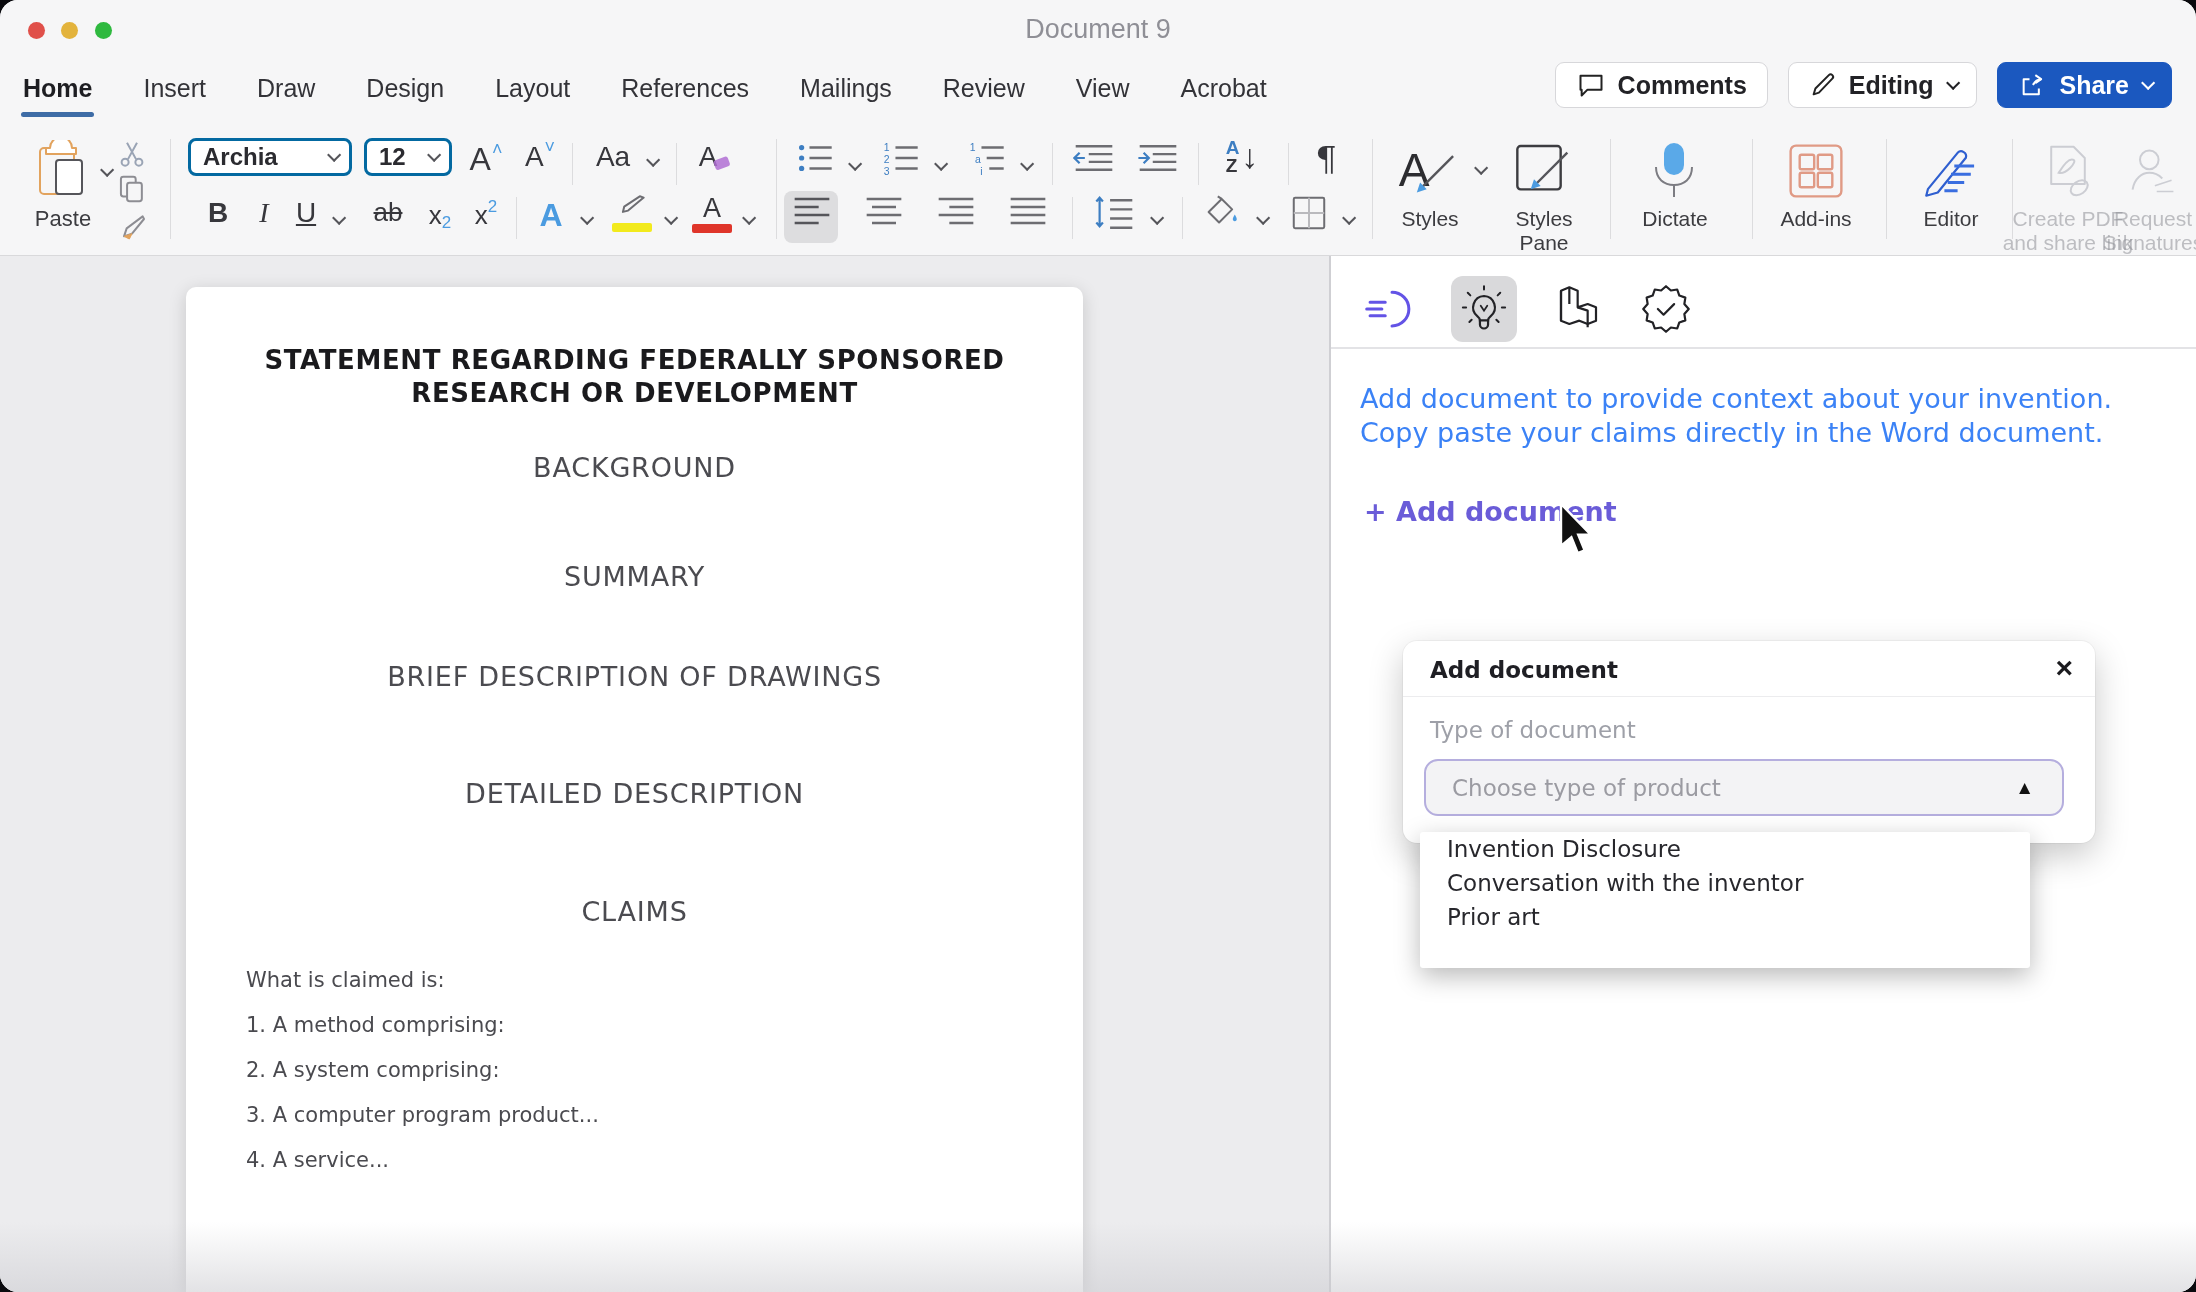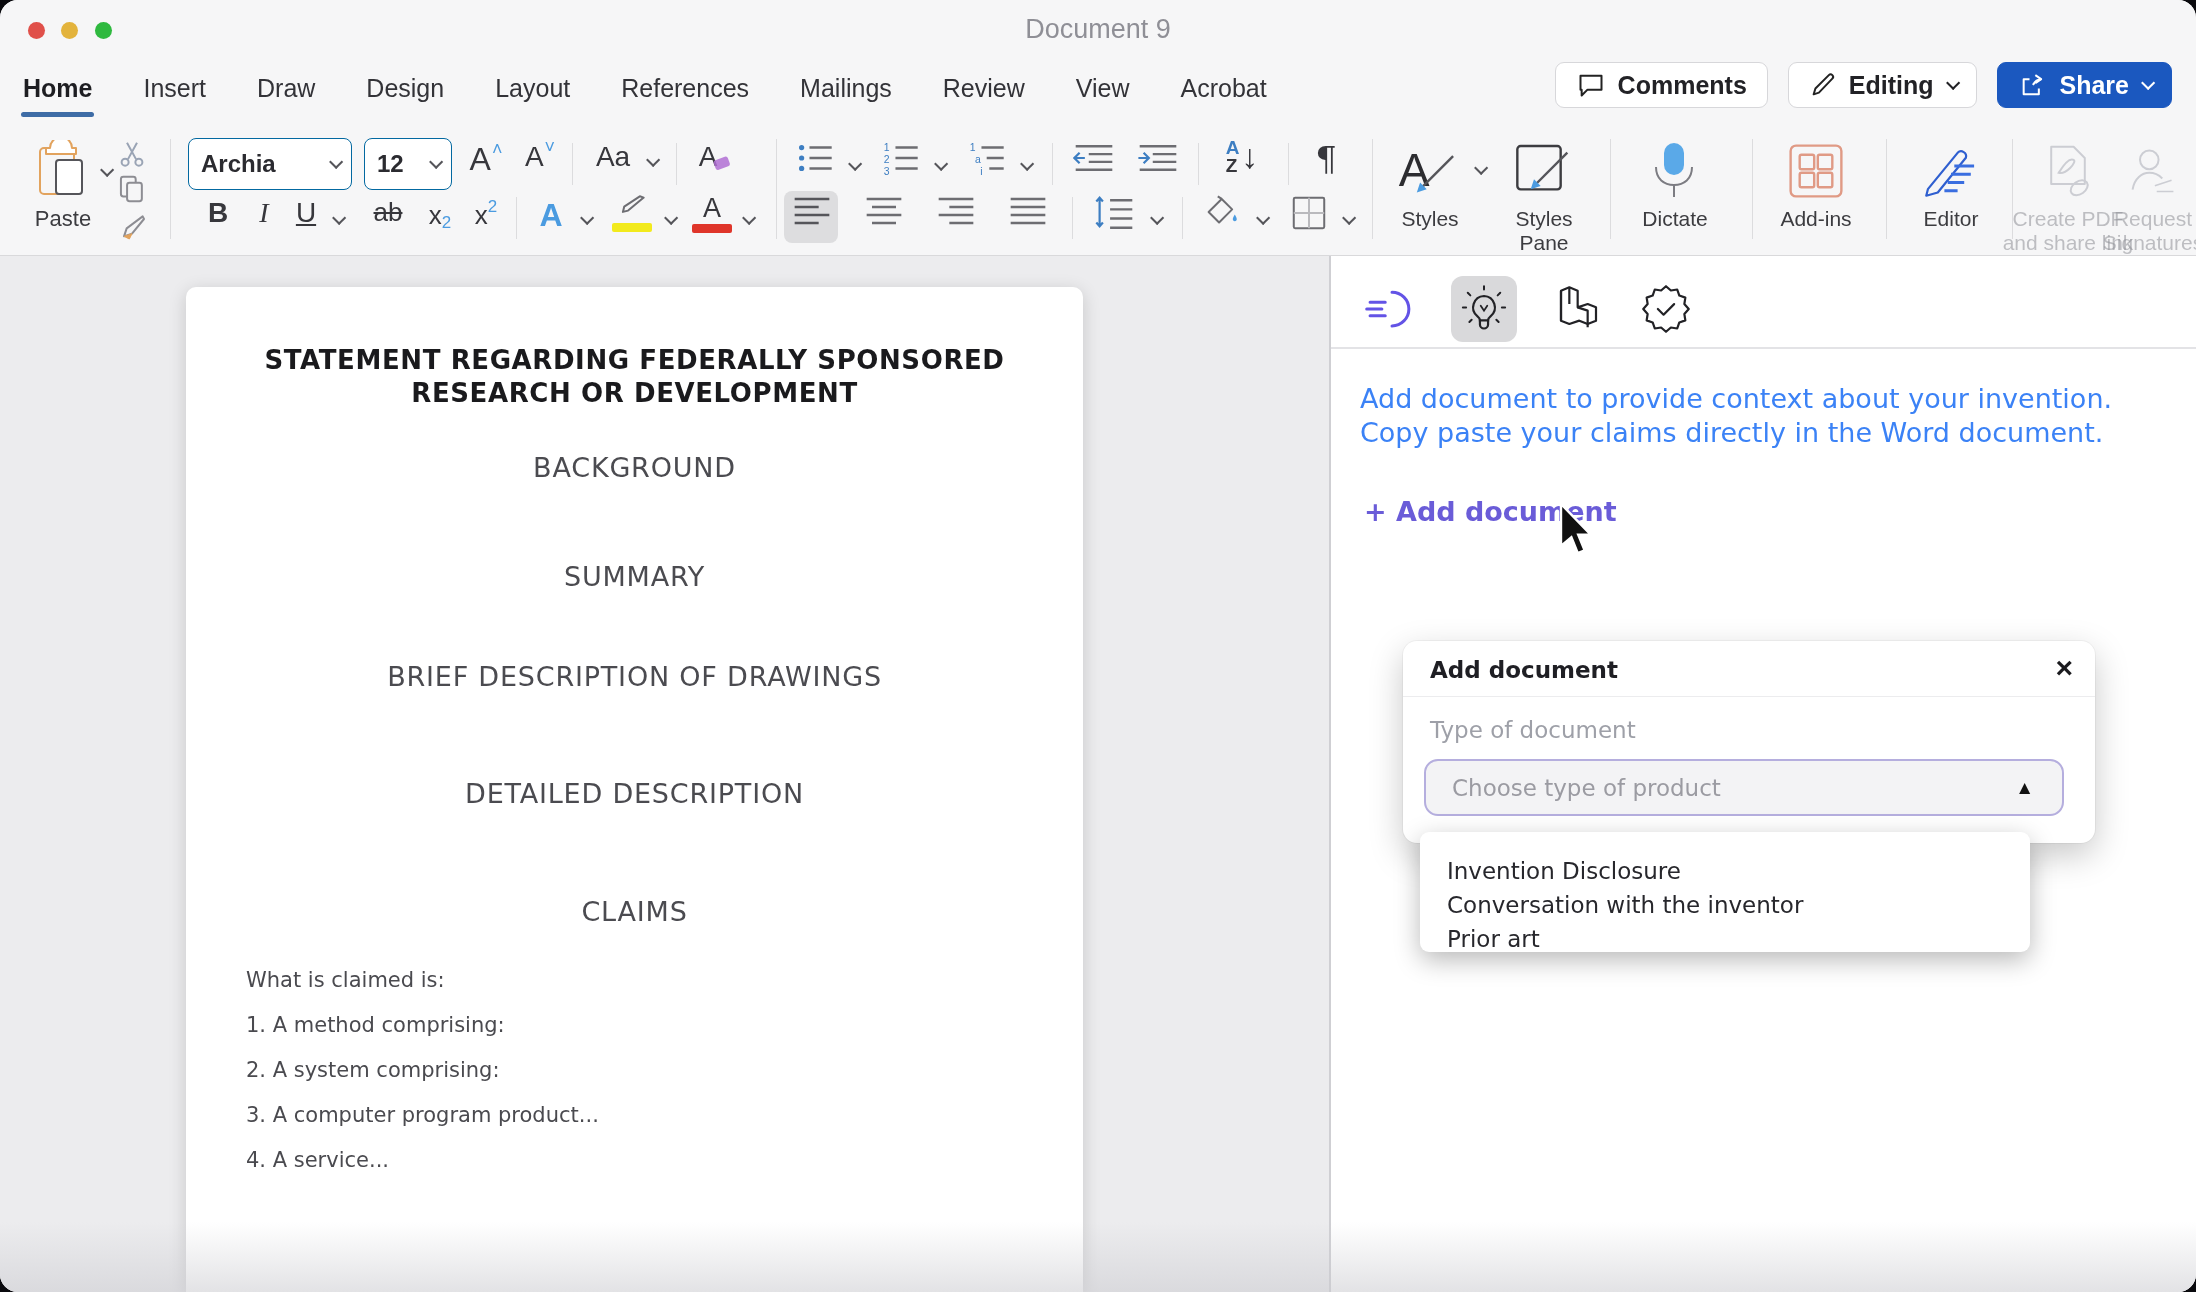--- a/index.html
+++ b/index.html
@@ -41,21 +41,21 @@
   .chev { width: 14px; height: 14px; border-right: 3px solid currentColor; border-bottom: 3px solid currentColor; transform: rotate(45deg) translateY(-3px); }
   .chev.small { width: 10px; height: 10px; border-width: 2.5px; }
 
   
   .ribbon { position: absolute; top: 125px; left: 0; right: 0; height: 131px; background: #f6f6f7; border-bottom: 1px solid #d9d9db; }
   .vdiv { position: absolute; top: 14px; height: 100px; width: 1px; background: #dcdcde; }
   .rb { position: absolute; display: flex; align-items: center; justify-content: center; color: #3e3e43; }
   .rlabel { position: absolute; font-size: 21px; color: #3c3c40; text-align: center; line-height: 24px; }
   .glyph { font-size: 28px; color: #37373c; }
   .combo {
-    position: absolute; height: 52px; background: #fff; border: 1px solid #0369a1; border-radius: 8px;
+    position: absolute; height: 38px; background: #fff; border: 3px solid #0369a1; border-radius: 8px;
     display: flex; align-items: center; justify-content: space-between; padding: 0 12px; font-size: 24px; color: #2b2b30; font-weight: 600;
   }
   .sel-bg { position: absolute; width: 54px; height: 52px; border-radius: 8px; background: #dddddf; }
   .grayed { opacity: 0.55; filter: grayscale(0.3); }
   svg.ic { display: block; }
   svg.ic * { vector-effect: non-scaling-stroke; }
 
   
   .canvas { position: absolute; top: 256px; left: 0; width: 1329px; bottom: 0; background: #ececee; }
   .page {
@@ -86,23 +86,23 @@
   .modal-close { position: absolute; right: 22px; top: 10px; font-size: 30px; font-weight: bold; color: #1a1a1e; }
   .field-label { position: absolute; left: 27px; top: 76px; font-family: "DejaVu Sans", sans-serif; font-size: 23px; color: #9ea0a8; }
   .dropdown {
     position: absolute; left: 21px; top: 118px; width: 640px; height: 57px;
     background: #f3f3f5; border: 2px solid #b5aede; border-radius: 14px;
     display: flex; align-items: center; justify-content: space-between; padding: 0 28px 0 26px;
   }
   .dd-placeholder { font-family: "DejaVu Sans", sans-serif; font-size: 23px; color: #9b9ba2; }
   .dd-arrow { font-size: 19px; color: #111; }
   .options {
-    position: absolute; left: 89px; top: 576px; width: 610px; height: 120px;
-    background: #fff; border-radius: 9px; box-shadow: 0 8px 26px rgba(0,0,0,0.28);
-    padding: 22px 0;
+    position: absolute; left: 89px; top: 576px; width: 610px; height: 136px;
+    background: #fff; border-radius: 3px; box-shadow: 0 8px 26px rgba(0,0,0,0.28);
+    padding: 0 0;
   }
   .option { height: 34px; line-height: 34px; padding-left: 27px; font-family: "DejaVu Sans", sans-serif; font-size: 23px; color: #27272c; }
 
   .cursor { position: absolute; left: 228px; top: 248px; }
 
   .bottom-fade { position: absolute; left: 0; right: 0; bottom: 0; height: 70px; background: linear-gradient(to bottom, rgba(214,214,218,0), rgba(203,203,208,0.55)); pointer-events: none; }
 </style>
 </head>
 <body>
 

